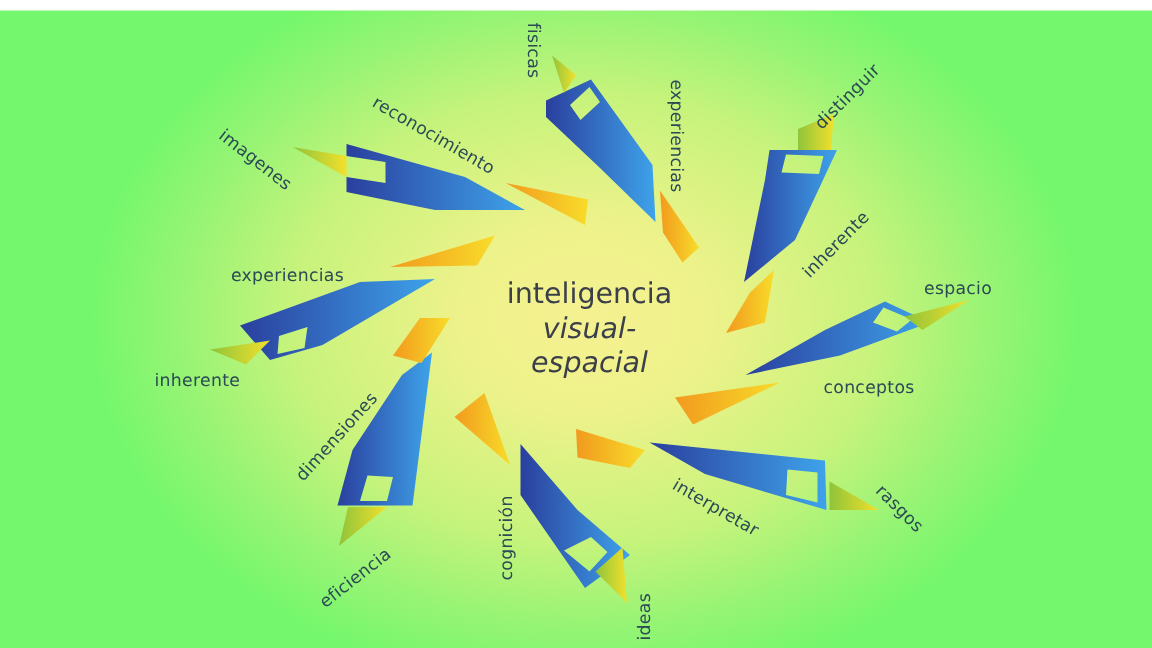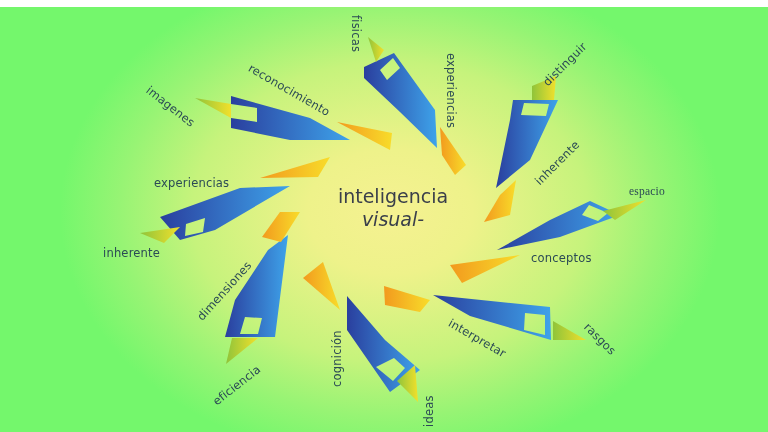--- a/index.html
+++ b/index.html
@@ -79,28 +79,29 @@
     <g>
       <path d="M160,217 L240,188 L290,186 L215,230 L180,240 Z M186,224 L205,218 L203,232 L185,236 Z" fill="url(#gBlue)" fill-rule="evenodd"></path>
       <path d="M140,233 L180,227 L164,243 Z" fill="url(#gGreen)"></path>
       <path d="M260,178 L330,157 L318,177 Z" fill="url(#gOrange)"></path>
     </g>
   </svg>
 
   <div class="title">
     <div class="l1">inteligencia</div>
     <div class="l2">visual-</div>
+    <div class="l3">espacial</div>
   </div>
 
   <span class="lbl" style="left:363px;top:8px;transform:rotate(90deg);">fisicas</span>
   <span class="lbl" style="left:458px;top:46px;transform:rotate(90deg);">experiencias</span>
   <span class="lbl" style="left:540px;top:72px;transform:rotate(-45deg);">distinguir</span>
   <span class="lbl" style="left:532px;top:171px;transform:rotate(-45deg);">inherente</span>
-  <span class="lbl" style="left:629px;top:178px;font-family:Liberation Serif, serif;">espacio</span>
-  <span class="lbl" style="left:531px;top:244px;">conceptos</span>
+  <span class="lbl" style="left:616px;top:178px;">espacio</span>
+  <span class="lbl" style="left:549px;top:244px;">conceptos</span>
   <span class="lbl" style="left:591px;top:313px;transform:rotate(45deg);">rasgos</span>
   <span class="lbl" style="left:453px;top:309px;transform:rotate(30deg);">interpretar</span>
   <span class="lbl" style="left:422px;top:420px;transform:rotate(-90deg);">ideas</span>
   <span class="lbl" style="left:330px;top:380px;transform:rotate(-90deg);">cognición</span>
   <span class="lbl" style="left:210px;top:390px;transform:rotate(-38deg);">eficiencia</span>
   <span class="lbl" style="left:194px;top:307px;transform:rotate(-48deg);">dimensiones</span>
   <span class="lbl" style="left:103px;top:239px;">inherente</span>
   <span class="lbl" style="left:154px;top:169px;">experiencias</span>
   <span class="lbl" style="left:152px;top:76px;transform:rotate(38deg);">imagenes</span>
   <span class="lbl" style="left:253px;top:54px;transform:rotate(30deg);">reconocimiento</span>

